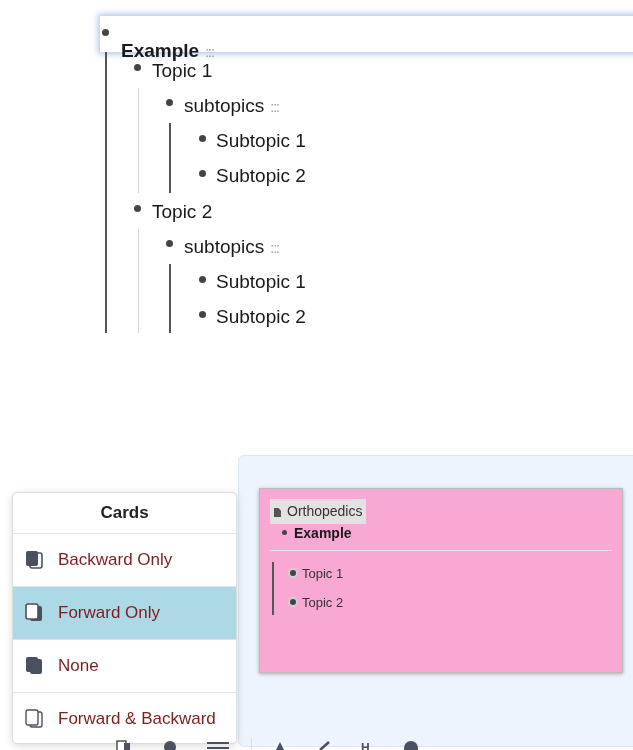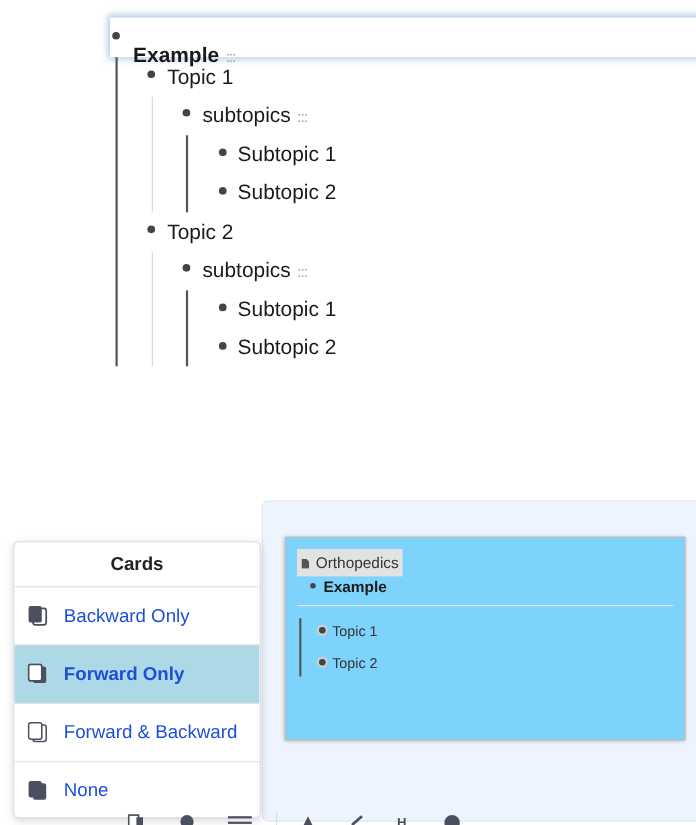--- a/index.html
+++ b/index.html
@@ -26,21 +26,21 @@
   .vline.dark { width:2px; background:#555; }
   .vline.light { width:1px; background:#d8d8d8; }
 
   
   .preview-panel {
     position:absolute; left:238px; top:455px; width:420px; height:290px;
     background:#eef4fd; border:1px solid #dde6f2; border-radius:6px;
   }
   .preview-card {
     position:absolute; left:259px; top:488px; width:362px; height:183px;
-    background:#7dd3fc; border:1px solid #bcbcbc;
+    background:#f9a8d4; border:1px solid #bcbcbc;
     box-shadow:0 1px 4px rgba(0,0,0,0.3);
   }
   .page-ref {
     position:absolute; left:10px; top:10px; height:25px; padding:0 4px 0 4px;
     background:#e2e2e2; font-size:14px; line-height:25px; color:#333;
   }
   .page-ref .doc-icon {
     display:inline-block; width:7px; height:9px; background:#555; margin-right:6px;
     vertical-align:-1px; clip-path:polygon(0 0,65% 0,100% 30%,100% 100%,0 100%);
   }
@@ -56,24 +56,24 @@
 
   
   .cards-menu {
     position:absolute; left:12px; top:492px; width:223px; height:250px;
     background:#fff; border:1px solid #dcdcdc; border-radius:5px;
     box-shadow:0 2px 8px rgba(0,0,0,0.15); overflow:hidden;
   }
   .menu-title { height:40px; line-height:40px; text-align:center; font-weight:bold; font-size:17px; color:#222; }
   .menu-item {
     position:relative; height:52px; line-height:52px; padding-left:45px;
-    font-size:17px; color:#1d4ed8; border-top:1px solid #e2e2e2;
+    font-size:17px; color:#7f1d1d; border-top:1px solid #e2e2e2;
   }
   .menu-item:first-of-type { border-top:none; }
-  .menu-item.selected { background:#add8e6;font-weight:bold; }
+  .menu-item.selected { background:#add8e6; }
   .menu-item svg { position:absolute; left:12px; top:16px; }
 
   
   .toolbar-icon { position:absolute; top:740px; height:10px; }
   .tb-sep { position:absolute; left:251px; top:738px; width:1px; height:12px; background:#ddd; }
 </style>
 </head>
 <body>
 
 <div>
@@ -140,31 +140,31 @@
   </div>
   <div class="menu-item selected">
     <svg width="20" height="20" viewBox="0 0 20 20">
       <rect x="5" y="3" width="12" height="15" rx="2" fill="#4a5060"></rect>
       <rect x="1" y="1" width="12" height="15" rx="2" fill="#fff" stroke="#4a5060" stroke-width="1.6"></rect>
     </svg>
     <span>Forward Only</span>
   </div>
   <div class="menu-item">
     <svg width="20" height="20" viewBox="0 0 20 20">
+      <rect x="5" y="3" width="12" height="15" rx="2" fill="#4a5060"></rect>
+      <rect x="1" y="1" width="12" height="15" rx="2" fill="#4a5060"></rect>
+    </svg>
+    <span>None</span>
+  </div>
+  <div class="menu-item">
+    <svg width="20" height="20" viewBox="0 0 20 20">
       <rect x="5" y="3" width="12" height="15" rx="2" fill="#fff" stroke="#4a5060" stroke-width="1.4"></rect>
       <rect x="1" y="1" width="12" height="15" rx="2" fill="#fff" stroke="#4a5060" stroke-width="1.4"></rect>
     </svg>
     <span>Forward &amp; Backward</span>
-  </div>
-  <div class="menu-item">
-    <svg width="20" height="20" viewBox="0 0 20 20">
-      <rect x="5" y="3" width="12" height="15" rx="2" fill="#4a5060"></rect>
-      <rect x="1" y="1" width="12" height="15" rx="2" fill="#4a5060"></rect>
-    </svg>
-    <span>None</span>
   </div>
 </div>
 
 <div>
   <svg class="toolbar-icon" style="left:116px;" width="16" height="10" viewBox="0 0 16 10">
       <rect x="1" y="1" width="9" height="12" fill="#fff" stroke="#4a5060" stroke-width="1.5"></rect>
       <rect x="8" y="3" width="6" height="10" fill="#4a5060"></rect>
     </svg>
   <svg class="toolbar-icon" style="left:163px;" width="14" height="10" viewBox="0 0 14 10">
       <circle cx="7" cy="7" r="6" fill="#4a5060"></circle>

